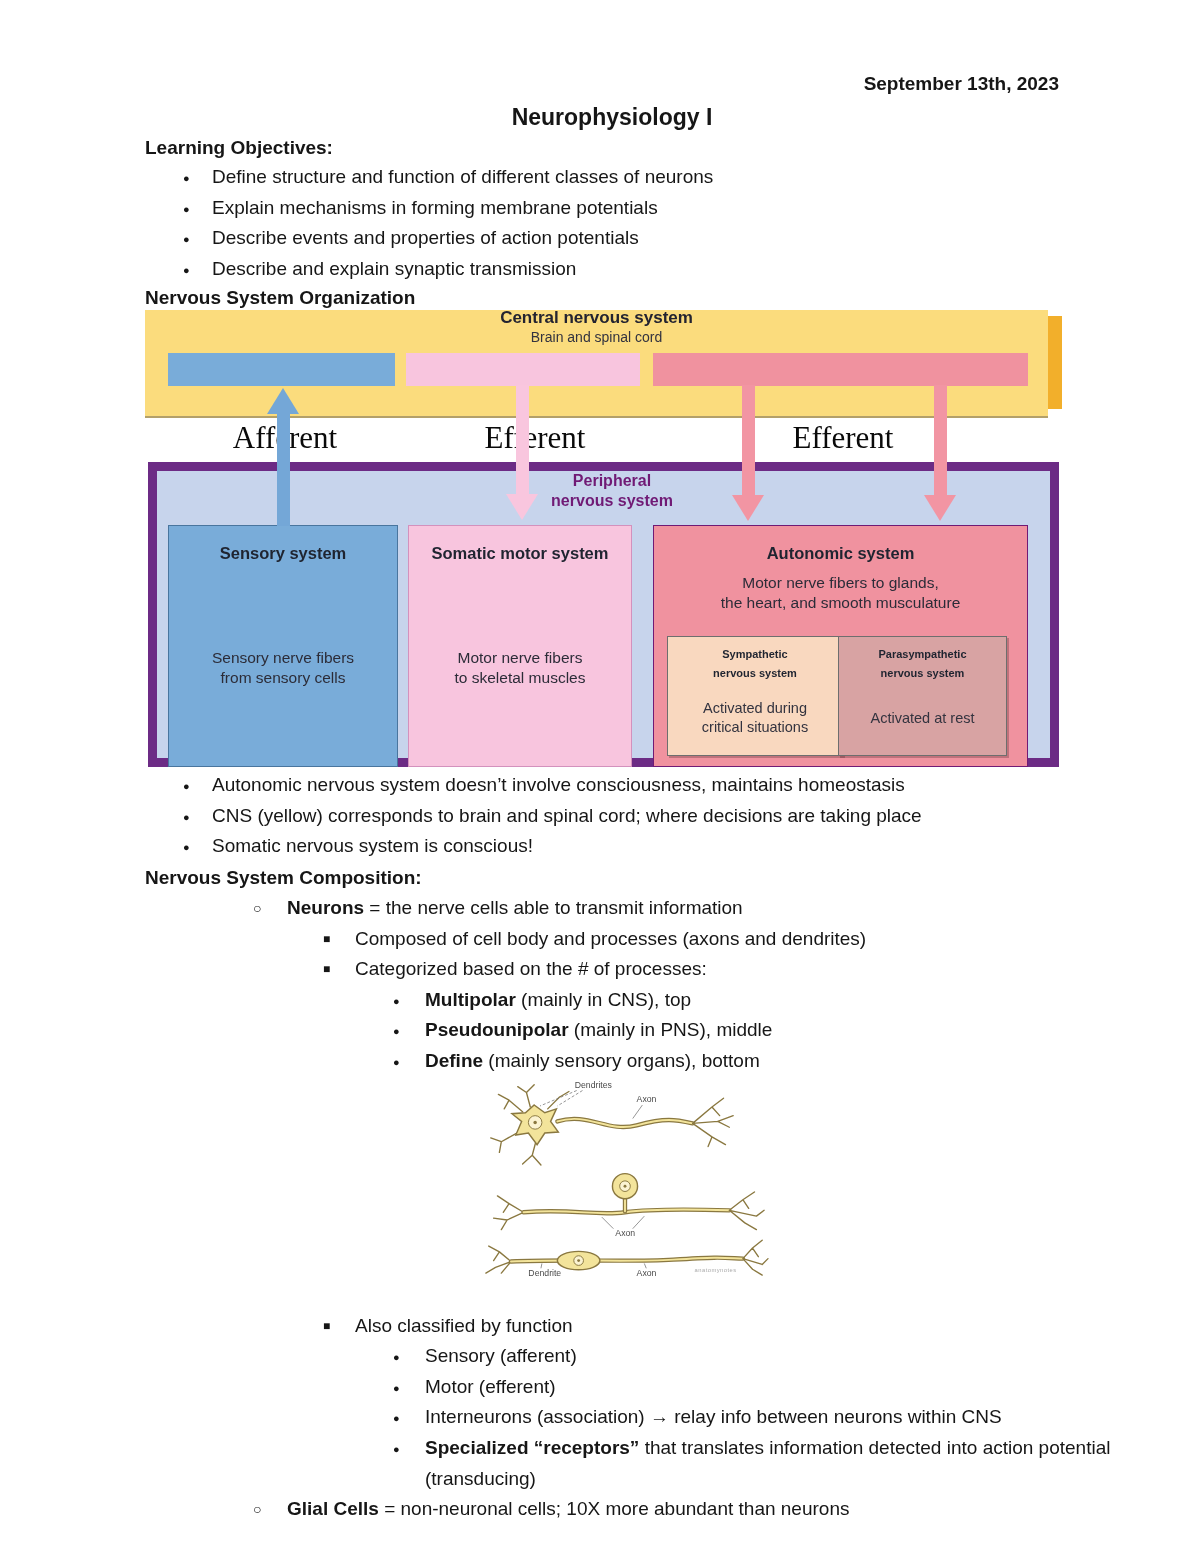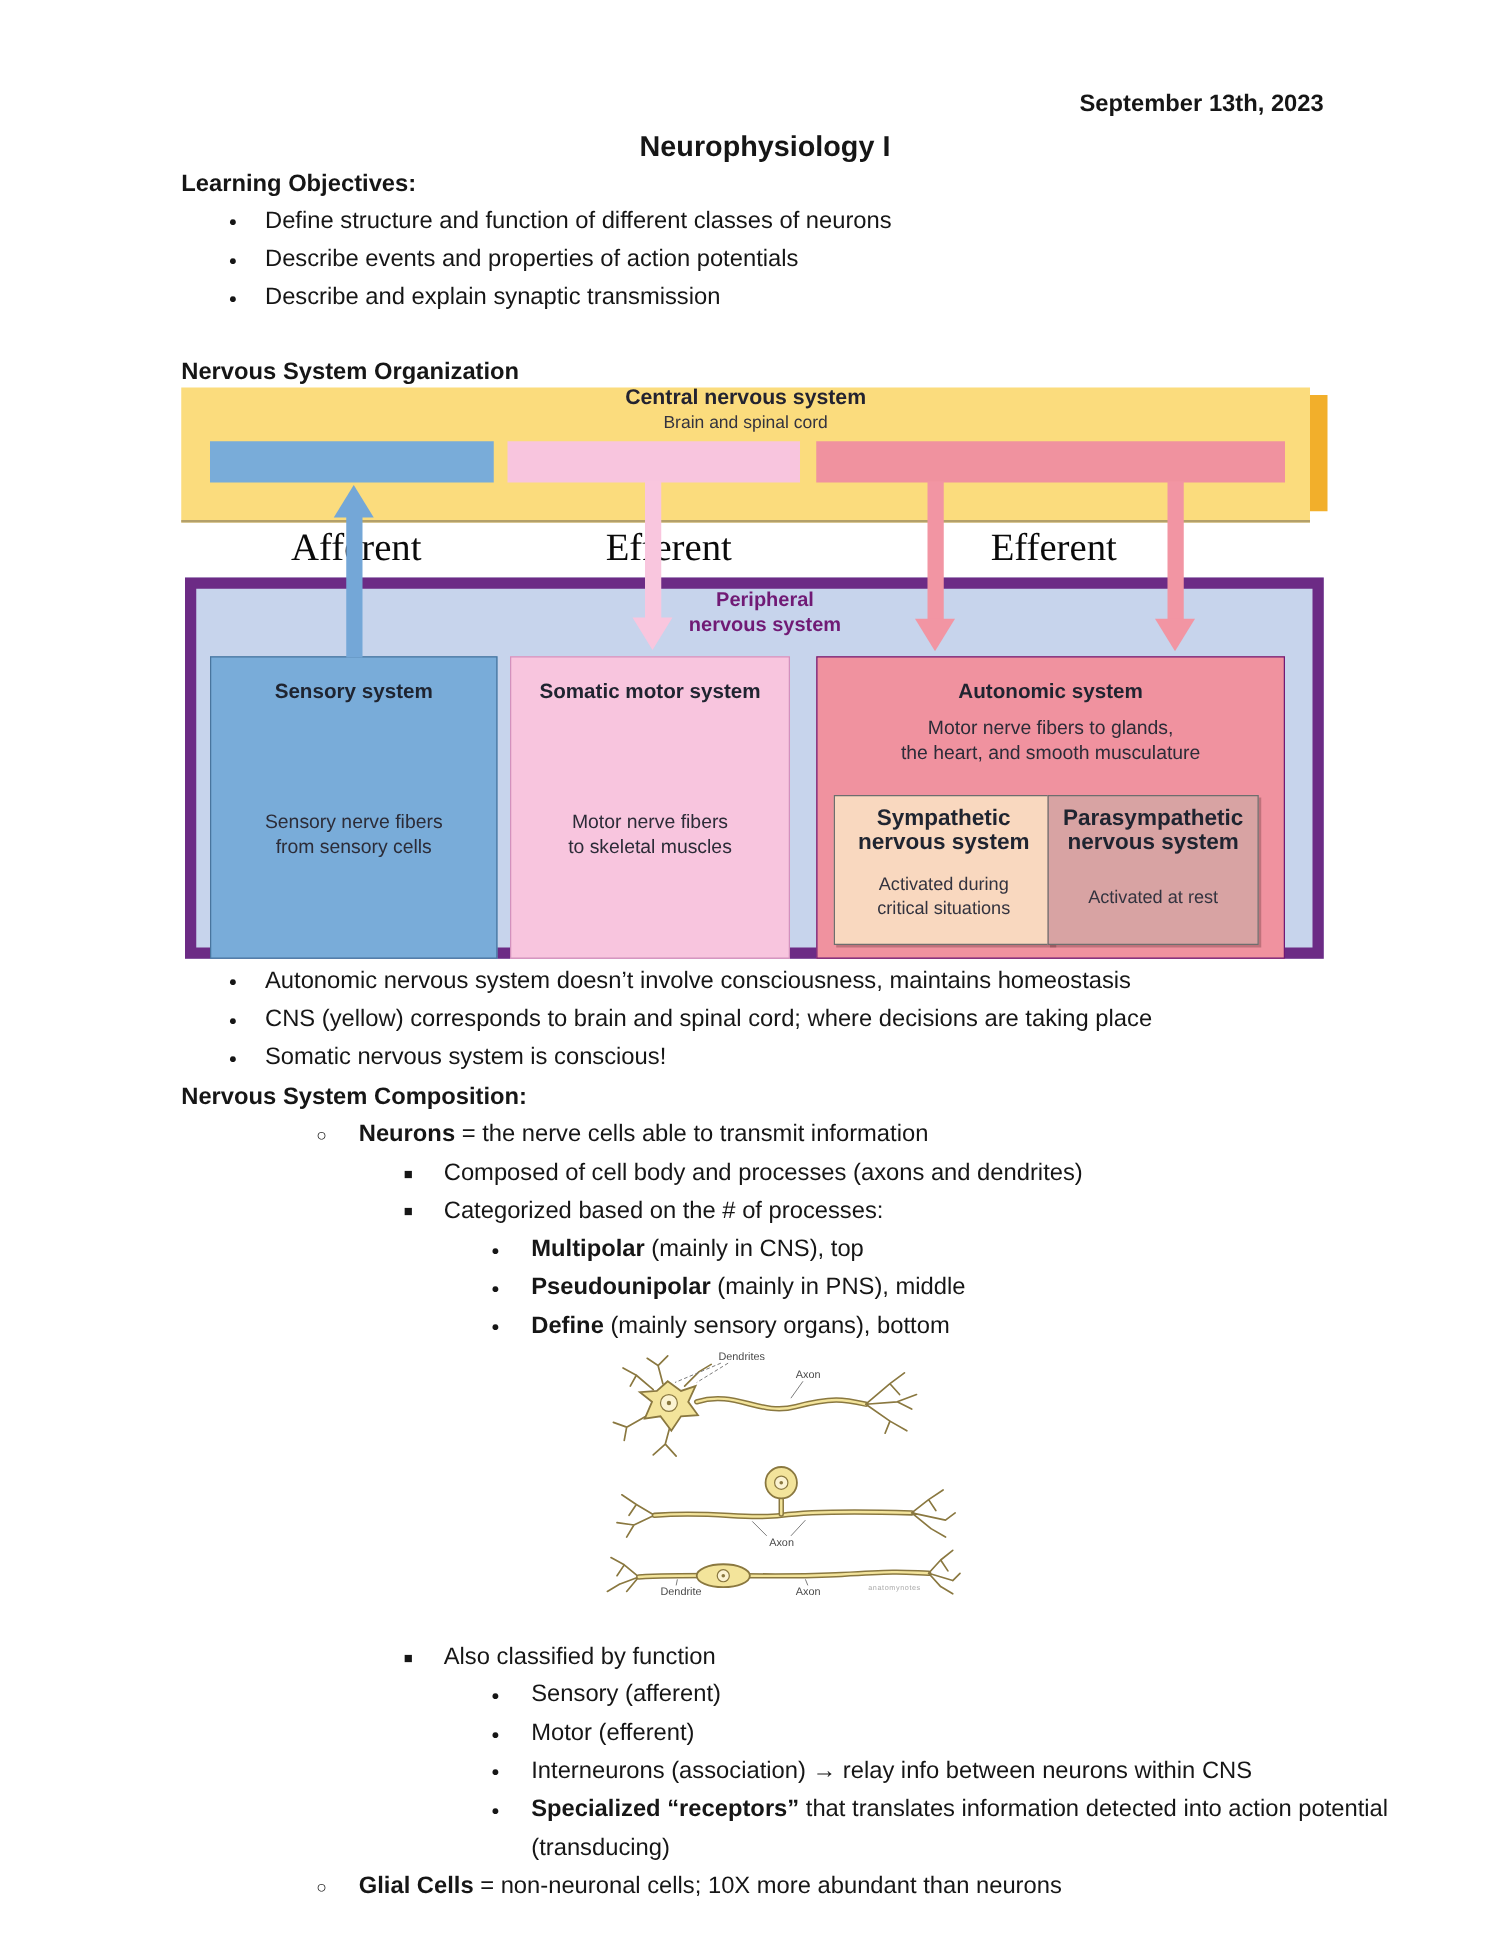--- a/index.html
+++ b/index.html
@@ -48,21 +48,21 @@
   .somatic-box{left:263px;width:224px;background:var(--somatic-pink);border:1px solid #d391bd;}
   .autonomic-box{left:508px;width:375px;background:var(--autonomic-salmon);border:1px solid #701a75;}
   .sys-title{position:absolute;left:0;top:18px;width:100%;text-align:center;
              font-size:16.5px;font-weight:bold;color:#1f2430;}
   .sys-desc{position:absolute;left:0;width:100%;text-align:center;font-size:15.5px;color:#2c2c38;line-height:20px;}
   .subbox{position:absolute;top:110px;height:120px;border:1px solid #6e6e6e;
           box-shadow:2px 2px 0 rgba(80,40,40,.3);}
   .symp-box{left:13px;width:176px;background:var(--sympathetic-peach);}
   .para-box{left:184px;width:169px;background:var(--parasympathetic-rose);}
   .sub-title{position:absolute;left:0;top:8px;width:100%;text-align:center;
-             font-size:18px;font-weight:bold;color:#1f2430;line-height:19px;}
+             font-size:11px;font-weight:bold;color:#1f2430;line-height:19px;}
   .sub-desc{position:absolute;left:0;width:100%;text-align:center;font-size:14.5px;color:#33333f;line-height:19px;}
   .arrow-stem{position:absolute;width:13px;}
   .arrow-head{position:absolute;width:0;height:0;}
   .stem-blue{left:132px;top:103px;height:113px;background:var(--arrow-blue);}
   .head-blue{left:122px;top:78px;border-left:16px solid transparent;border-right:16px solid transparent;
              border-bottom:26px solid var(--arrow-blue);}
   .stem-pink{left:371px;top:75px;height:110px;background:var(--arrow-pink);}
   .head-pink{left:361px;top:184px;border-left:16px solid transparent;border-right:16px solid transparent;
              border-top:26px solid var(--arrow-pink);}
   .stem-sal1{left:597px;top:75px;height:111px;background:var(--arrow-salmon);}
@@ -90,20 +90,21 @@
 <body>
 
 <div class="page">
 
   <div class="date">September 13th, 2023</div>
   <div class="doc-title">Neurophysiology I</div>
 
   <div class="h-bold" style="top:137px;">Learning Objectives:</div>
   <div class="lo-list">
     <div class="row lvl1">Define structure and function of different classes of neurons</div>
+    <div class="row lvl1">Explain mechanisms in forming membrane potentials</div>
     <div class="row lvl1">Describe events and properties of action potentials</div>
     <div class="row lvl1">Describe and explain synaptic transmission</div>
   </div>
 
   <div class="h-bold" style="top:287px;">Nervous System Organization</div>
 
   <div id="diagram">
     <div class="cns-shadow"></div>
     <div class="cns-box">
       <div class="cns-title">Central nervous system</div>

